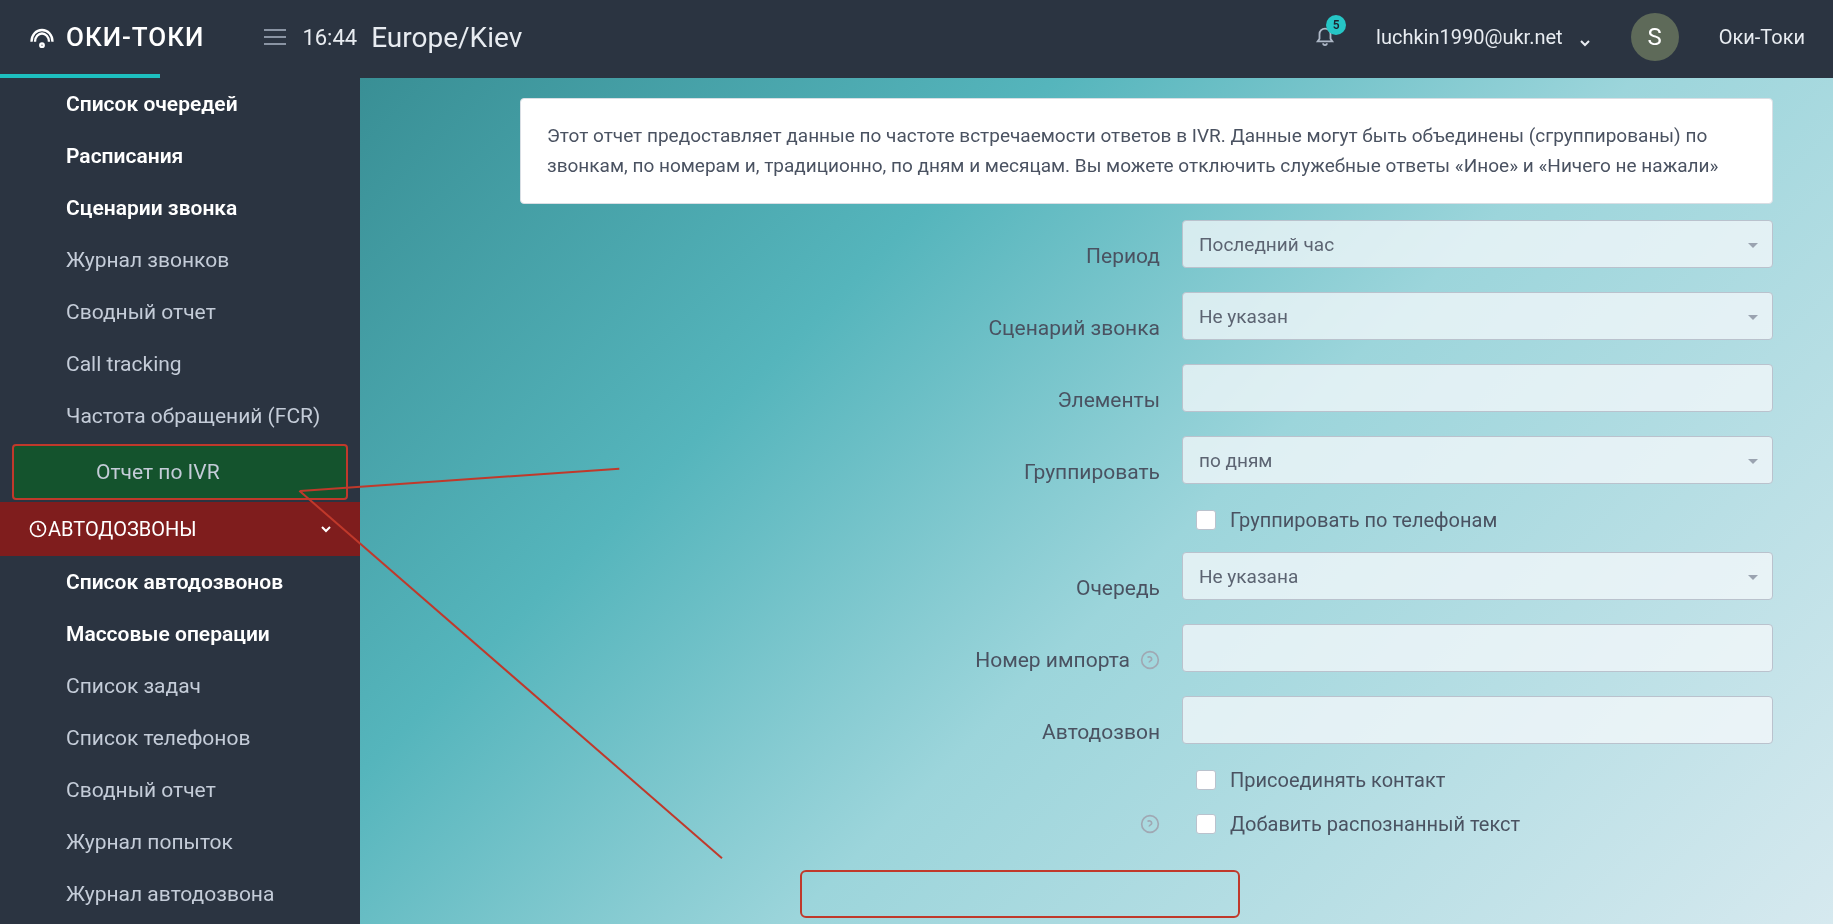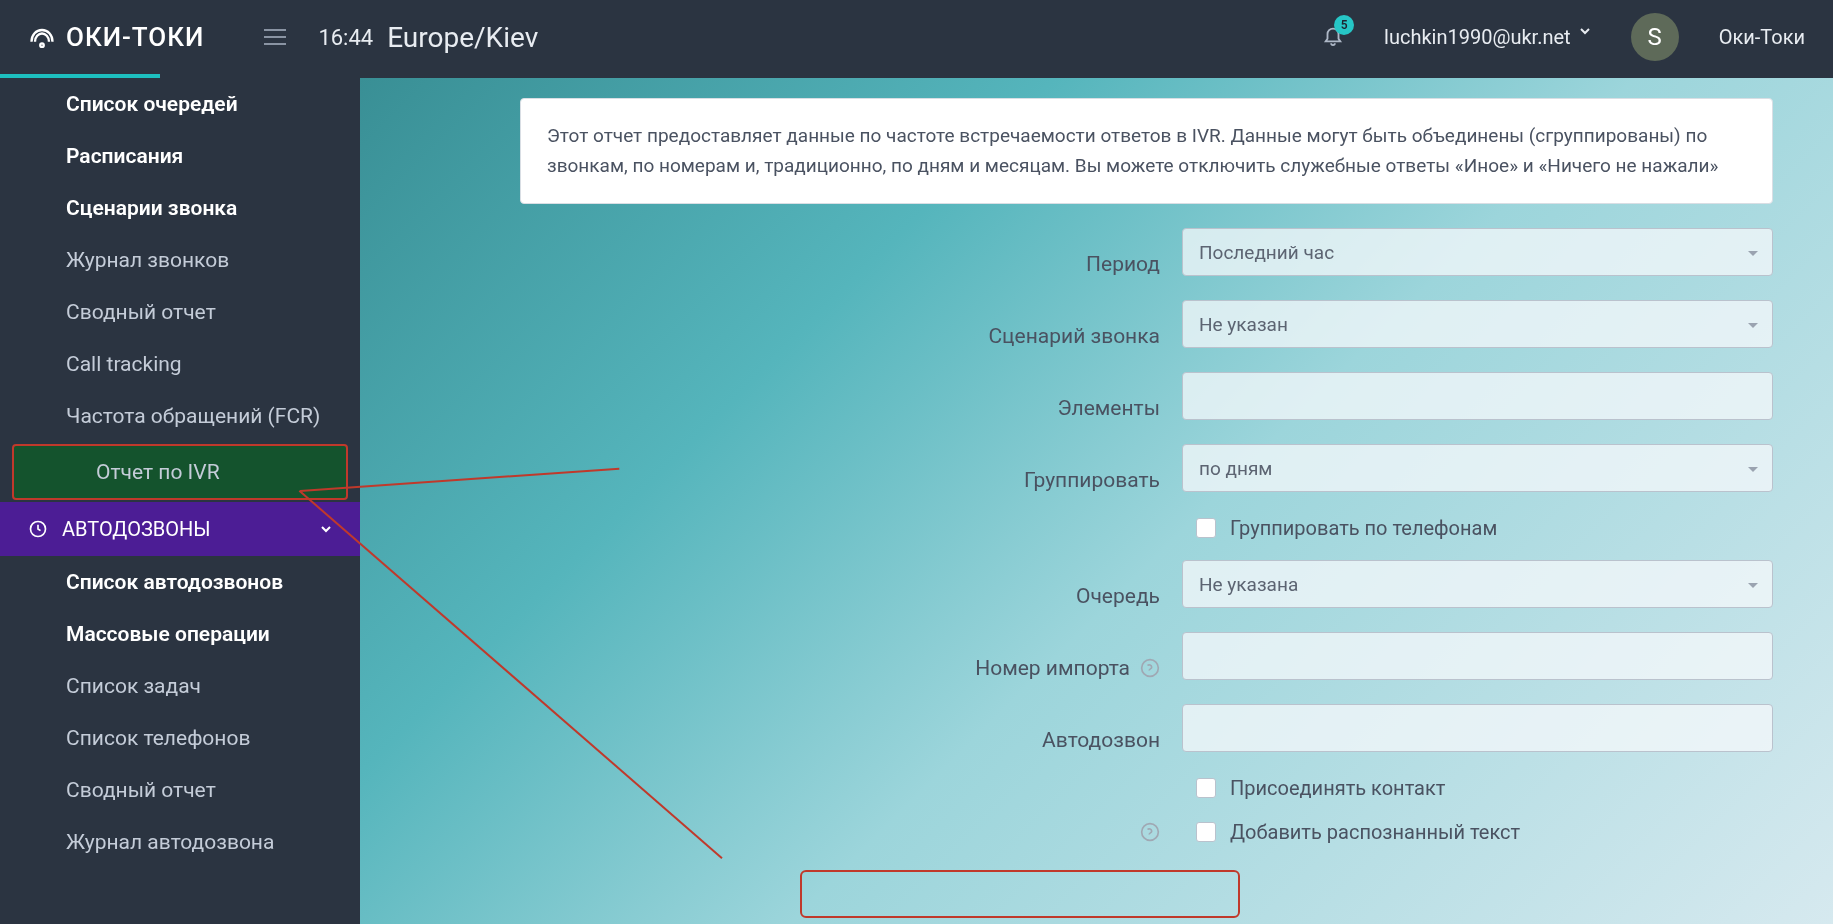--- a/index.html
+++ b/index.html
@@ -2,41 +2,41 @@
 <html><head>
 <meta charset="utf-8">
 <style>
 *{box-sizing:border-box;margin:0;padding:0;font-family:-apple-system,BlinkMacSystemFont,"Segoe UI",Roboto,sans-serif}
 body{width:1833px;height:924px;overflow:hidden;background:#2b3441;position:relative}
 .header{height:74px;background:#2b3441;display:flex;align-items:center;padding:0 28px;color:#fff;position:relative}
 .logo{display:flex;align-items:center;gap:10px;font-size:26px;font-weight:500;letter-spacing:1px}
 .logo-icon{width:28px;height:28px}
 .hamburger{margin-left:60px;cursor:pointer;display:flex;flex-direction:column;gap:5px}
 .hamburger span{width:22px;height:2px;background:#8a94a3}
-.time{margin-left:32px;font-size:22px;color:#e8ecf1}
+.time{margin-left:16px;font-size:22px;color:#e8ecf1}
 .tz{margin-left:14px;font-size:28px;color:#e8ecf1}
 .header-right{margin-left:auto;display:flex;align-items:center;gap:40px}
 .bell-wrap{position:relative}
 .bell-icon{width:22px;height:24px;color:#aeb8c7}
 .badge{position:absolute;top:-8px;right:-10px;width:20px;height:20px;border-radius:50%;background:#26c6c6;color:#1e2530;font-size:12px;font-weight:600;display:flex;align-items:center;justify-content:center}
-.user-email{font-size:20px;color:#e8ecf1;display:flex;align-items:flex-start;gap:8px}
+.user-email{font-size:20px;color:#e8ecf1;display:flex;align-items:flex-end;gap:16px}
 .chev{width:12px;height:12px}
 .avatar{width:48px;height:48px;border-radius:50%;background:#5e6a59;color:#fff;display:flex;align-items:center;justify-content:center;font-size:24px}
 .company{font-size:20px;color:#e8ecf1}
 .tab-bar{position:absolute;top:74px;left:0;height:4px;width:160px;background:#1dbfbf}
 .sidebar{position:absolute;top:78px;left:0;width:360px;bottom:0;background:#2b3441;overflow:hidden}
 .side-item{padding:12px 28px 12px 66px;font-size:21px;color:#e8ecf1;cursor:pointer;line-height:28px}
 .side-item.bold{font-weight:600;color:#fff}
 .side-item.muted{color:#c4ccd8;font-weight:400}
 .side-item.hl{background:#14532d;border:2px solid #c0392b;border-radius:4px;margin:2px 12px;padding-left:82px}
-.side-group{padding:15px 28px;background:#4c1d95;color:#fff;font-size:20px;display:flex;align-items:center;gap:14px;cursor:pointer}
+.side-group{padding:15px 28px;background:#7f1d1d;color:#fff;font-size:20px;display:flex;align-items:center;cursor:pointer}
 .side-group .icon{width:20px;height:20px}
 .side-group .chev{margin-left:auto;transform:rotate(0)}
 .main{position:absolute;top:78px;left:360px;right:0;bottom:0;background:linear-gradient(135deg,#398f95 0%,#55b5bc 30%,#9cd5db 55%,#d6e9ef 100%);padding-top:20px}
-.info-card{margin:0 60px 24px 160px;background:#fff;border:1px solid #d9dee4;border-radius:4px;padding:22px 26px;font-size:19px;line-height:30px;color:#4a5261}
+.info-card{margin:0 60px 16px 160px;background:#fff;border:1px solid #d9dee4;border-radius:4px;padding:22px 26px;font-size:19px;line-height:30px;color:#4a5261}
 .form-row{display:flex;align-items:flex-end;margin:0 60px 24px 0;gap:22px}
 .form-label{width:800px;text-align:right;font-size:21px;color:#4a5261;display:flex;justify-content:flex-end;align-items:center;gap:10px}
 .help-icon{width:20px;height:20px;color:#a0a8b3}
 .form-select{flex:1;max-width:930px;height:48px;background:rgba(245,248,251,.75);border:1px solid #bac2cd;border-radius:4px;padding:0 16px;font-size:19px;color:#5c6472;display:flex;align-items:center;position:relative;cursor:pointer}
 .form-select::after{content:"";position:absolute;right:14px;top:22px;border:5px solid transparent;border-top-color:#9aa3b0}
 .form-input{flex:1;max-width:930px;height:48px;background:rgba(245,248,251,.75);border:1px solid #bac2cd;border-radius:4px}
 .check-row{display:flex;align-items:center;margin:0 60px 20px 0;gap:14px}
 .check-left{width:800px;display:flex;justify-content:flex-end;align-items:center;gap:10px}
 .checkbox{width:20px;height:20px;background:#fff;border:1px solid #bac2cd;border-radius:3px;cursor:pointer;margin-left:22px}
 .check-label{font-size:20px;color:#4a5261}
@@ -102,20 +102,21 @@
     <svg class="chev" viewBox="0 0 12 12" fill="none" stroke="#fff" stroke-width="2">
         <path d="M2 4l4 4 4-4"></path>
       </svg>
   </div>
   <div id="side-items2">
       <div class="side-item bold">Список автодозвонов</div>
       <div class="side-item bold">Массовые операции</div>
       <div class="side-item muted">Список задач</div>
       <div class="side-item muted">Список телефонов</div>
       <div class="side-item muted">Сводный отчет</div>
+      <div class="side-item muted">Журнал попыток</div>
       <div class="side-item muted">Журнал автодозвона</div>
     </div>
 </div>
 
 <div class="main">
   <div class="info-card">Этот отчет предоставляет данные по частоте встречаемости ответов в IVR. Данные могут быть объединены (сгруппированы) по звонкам, по номерам и, традиционно, по дням и месяцам. Вы можете отключить служебные ответы «Иное» и «Ничего не нажали»</div>
 
   <div class="form-row">
     <div class="form-label">Период</div>
     <div class="form-select">

